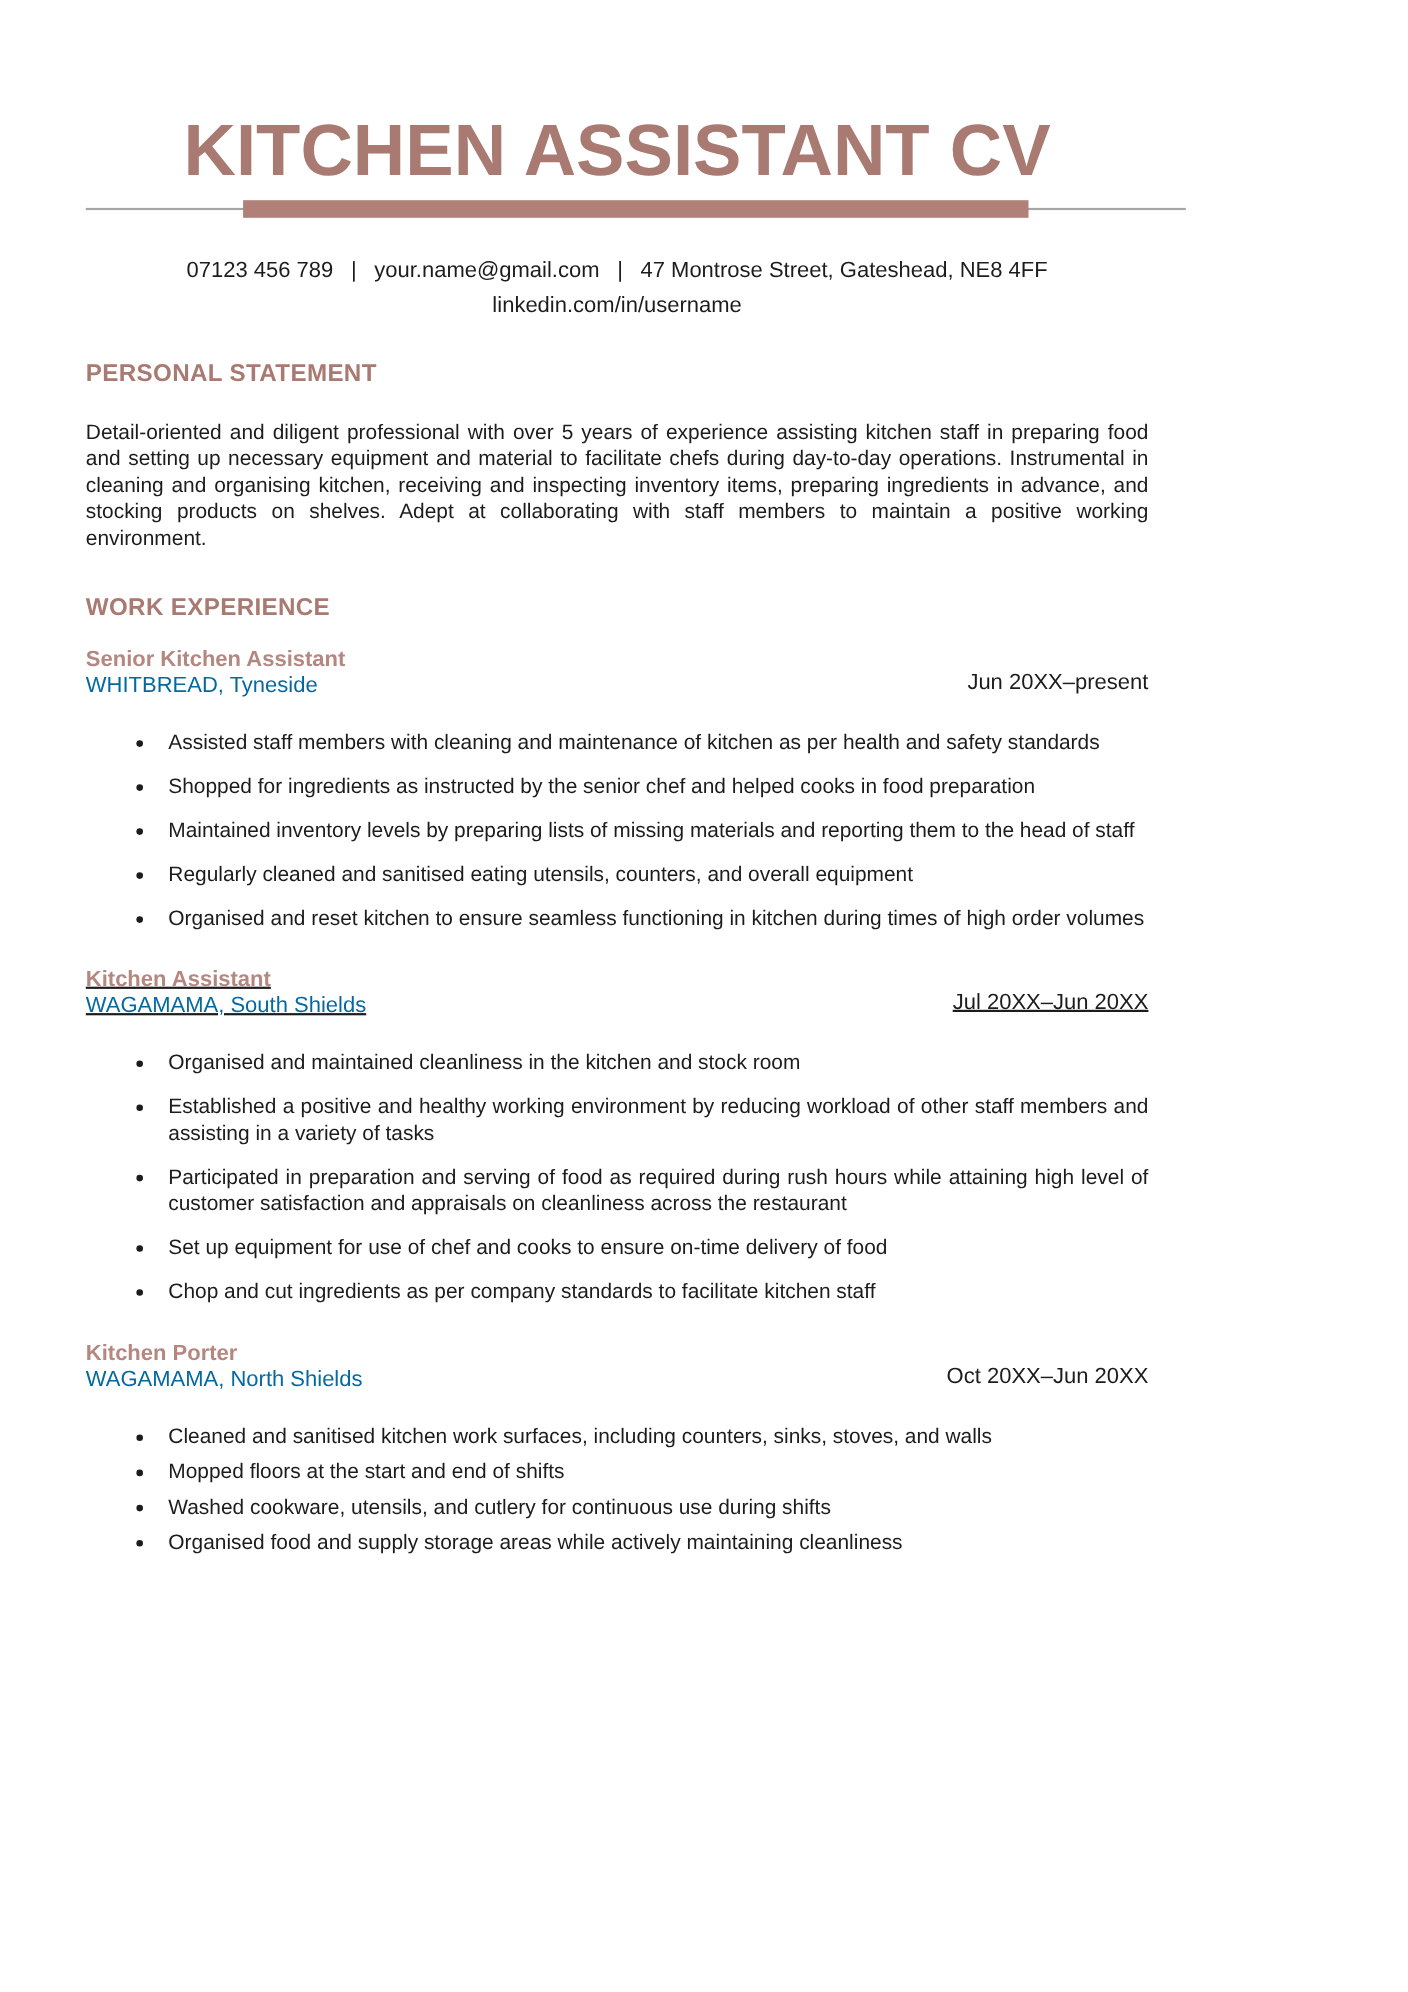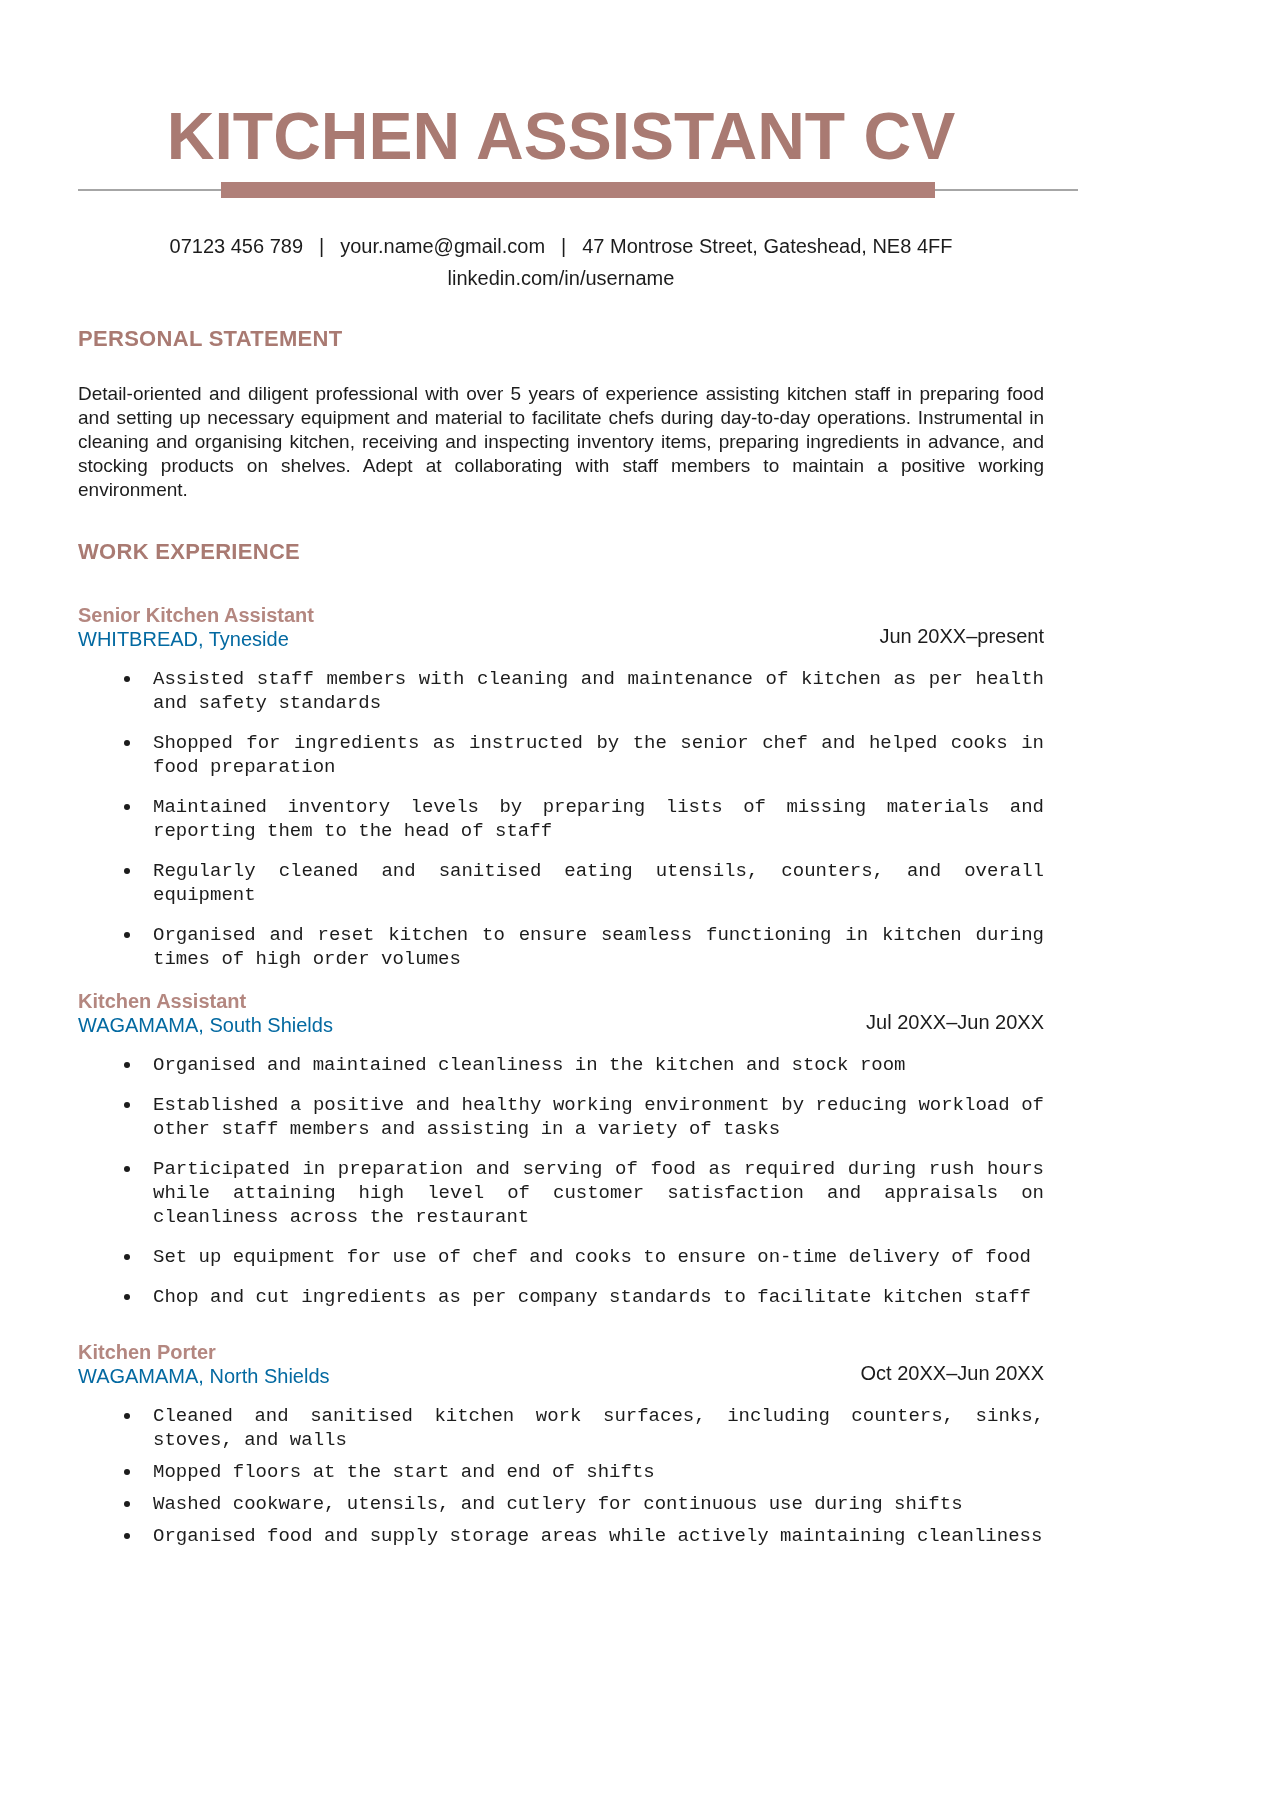--- a/index.html
+++ b/index.html
@@ -76,45 +76,44 @@
     font-size: 19px;
     line-height: 24px;
     text-align: justify;
   }
   
   .job-header {
     display: flex;
     justify-content: space-between;
     align-items: flex-end;
   }
-  .job1 { margin-top: 38px; }
-  .job2 { margin-top: 18px; }
+  .job1 { margin-top: 22px; }
+  .job2 { margin-top: 30px; text-decoration: underline; }
   .job3 { margin-top: 31px; gap: 44px; }
   .job-title {
     font-size: 20px;
     line-height: 24px;
     font-weight: bold;
     color: #b48780;
   }
   .job-company {
     font-size: 20px;
     line-height: 24px;
     color: #0369a1;
   }
   .job-date {
     font-size: 20px;
     line-height: 24px;
     margin-bottom: 3px;
     white-space: nowrap;
   }
   ul.bullets {
-    margin: 16px 0 0 0;
+    margin: 29px 0 0 0;
     padding: 0;
     list-style: none;
-    font-family: Liberation Mono, monospace;
   }
   ul.bullets li {
     position: relative;
     padding-left: 75px;
     font-size: 19px;
     line-height: 24px;
     text-align: justify;
     margin-bottom: 16px;
   }
   ul.bullets.tight li { margin-bottom: 8px; }

